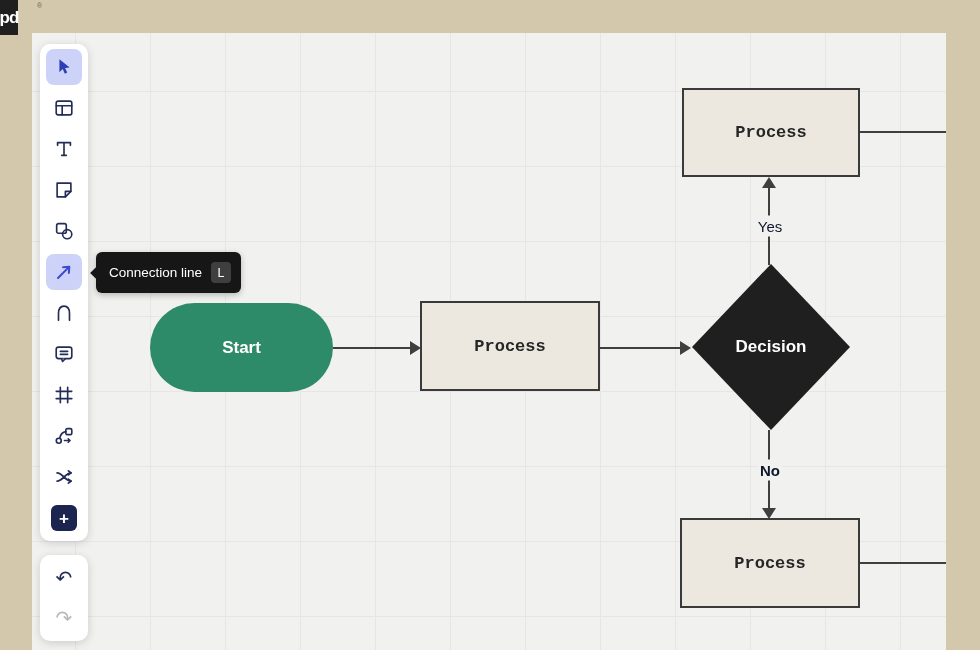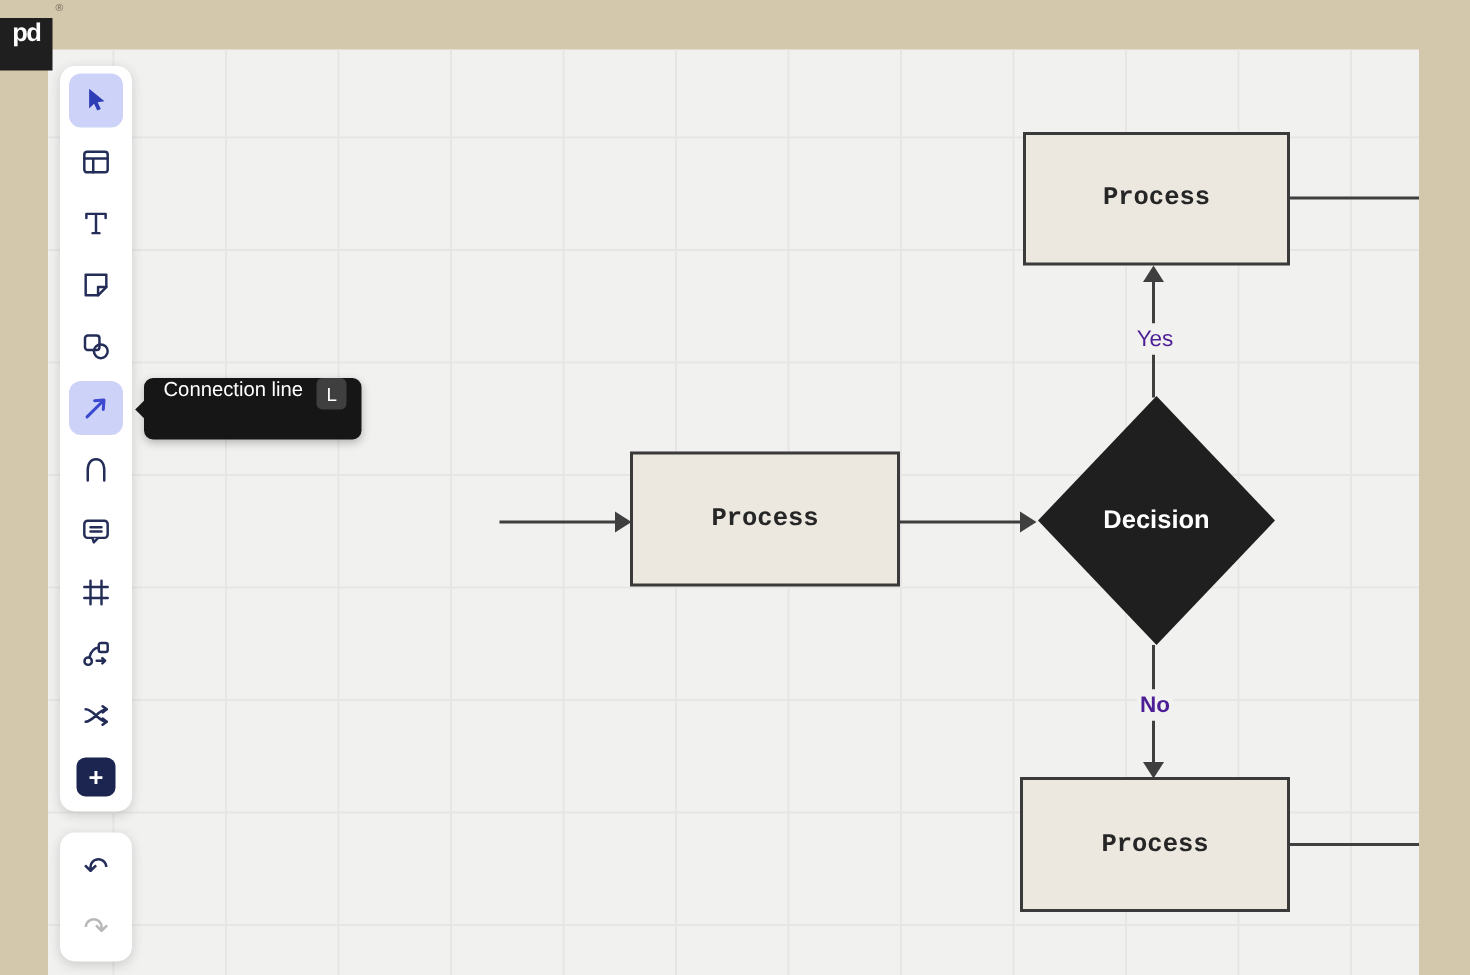--- a/index.html
+++ b/index.html
@@ -1,21 +1,21 @@
 <!DOCTYPE html>
 <html><head>
 <meta charset="utf-8">
 <style>
   * { margin:0; padding:0; box-sizing:border-box; }
   html,body { width:980px; height:650px; overflow:hidden; }
   body { font-family:"Liberation Sans","DejaVu Sans",sans-serif; background:#d3c7ac; position:relative; }
 
   
-  .logo { position:absolute; left:0; top:12px; width:35px; height:35px; background:#1f1f1f;
-          display:flex; justify-content:center; color:#fff;
+  .logo { position:absolute; left:0; top:0; width:18px; height:35px; background:#1f1f1f;
+          display:flex; align-items:center; justify-content:center; color:#fff;
           font-weight:bold; font-size:17px; letter-spacing:-1px; z-index:30; }
   .logo-reg { position:absolute; left:37px; top:2px; font-size:7px; color:#6e6657; z-index:30; }
 
   
   .canvas { position:absolute; left:32px; top:33px; width:914px; height:617px;
             background-color:#f1f1f0;
             background-image:linear-gradient(to right,#e7e6e4 1px,transparent 1px),
                              linear-gradient(to bottom,#e7e6e4 1px,transparent 1px);
             background-size:75px 75px; background-position:43px 58px; }
 
@@ -28,21 +28,21 @@
 
   .edge-h { position:absolute; height:2px; background:#3f3f3f; }
   .edge-v { position:absolute; width:2px; background:#3f3f3f; }
   .ah-right { position:absolute; width:0; height:0; border-top:7px solid transparent;
               border-bottom:7px solid transparent; border-left:11px solid #3f3f3f; }
   .ah-up { position:absolute; width:0; height:0; border-left:7px solid transparent;
            border-right:7px solid transparent; border-bottom:11px solid #3f3f3f; }
   .ah-down { position:absolute; width:0; height:0; border-left:7px solid transparent;
              border-right:7px solid transparent; border-top:11px solid #3f3f3f; }
   .edge-label { position:absolute; transform:translate(-50%,-50%); background:#f1f1f0;
-                color:#4c1d95; font-size:15px; padding:3px 2px; line-height:1; }
+                color:#0f172a; font-size:15px; padding:3px 2px; line-height:1; }
 
   
   .toolbar { position:absolute; left:40px; top:44px; width:48px; background:#fff;
              border-radius:10px; box-shadow:0 2px 8px rgba(40,40,40,.18);
              padding:5px 0; display:flex; flex-direction:column; align-items:center; gap:5px; z-index:20; }
   .tool { width:36px; height:36px; border-radius:8px; display:flex; align-items:center;
           justify-content:center; color:#232d58; cursor:pointer; background:transparent; border:none; }
   .tool.active, .tool.hovered { background:#cdd3f8; }
   .tool svg { display:block; }
   .plus-box { width:26px; height:26px; background:#1b2550; border-radius:6px; color:#fff;
@@ -51,21 +51,21 @@
   .history { position:absolute; left:40px; top:555px; width:48px; background:#fff;
              border-radius:10px; box-shadow:0 2px 8px rgba(40,40,40,.18);
              padding:6px 0; display:flex; flex-direction:column; align-items:center; gap:6px; z-index:20; }
   .hist-btn { width:36px; height:34px; border:none; background:transparent; border-radius:8px;
               display:flex; align-items:center; justify-content:center; font-size:20px;
               color:#232d58; cursor:pointer; font-family:"DejaVu Sans",sans-serif; }
   .hist-btn.disabled { color:#b9b9b9; cursor:default; }
 
   
   .tooltip { position:absolute; left:96px; top:252px; height:41px; background:#161616;
-             border-radius:6px; display:flex; align-items:flex-start; gap:9px; padding:0 10px 0 13px;
+             border-radius:6px; display:flex; align-items:center; gap:9px; padding:0 10px 0 13px;
              z-index:25; box-shadow:0 2px 6px rgba(0,0,0,.25); }
   .tooltip::before { content:""; position:absolute; left:-4px; top:50%; width:9px; height:9px;
                      background:#161616; transform:translateY(-50%) rotate(45deg); }
   .tooltip-text { color:#fff; font-size:13.5px; white-space:nowrap; }
   .key-badge { min-width:20px; height:21px; background:#3f3f3f; border-radius:4px; color:#fff;
                font-size:12.5px; display:flex; align-items:center; justify-content:center; padding:0 5px; }
 </style>
 </head>
 <body>
 
@@ -81,20 +81,21 @@
   <div class="ah-up" style="left:730px; top:144px;"></div>
   <span class="edge-label" style="left:738px; top:193px;">Yes</span>
 
   <div class="edge-v" style="left:736px; top:397px; height:78px;"></div>
   <div class="ah-down" style="left:730px; top:475px;"></div>
   <span class="edge-label" style="left:738px; top:437px;font-weight:bold;">No</span>
 
   <div class="edge-h" style="left:828px; top:98px; width:86px;"></div>
   <div class="edge-h" style="left:828px; top:529px; width:86px;"></div>
 
+  <div class="node terminator" style="left:118px; top:270px; width:183px; height:89px;">Start</div>
 
   <div class="node process" style="left:388px; top:268px; width:180px; height:90px;">Process</div>
 
   <div class="node decision" style="left:660px; top:231px; width:158px; height:166px;">Decision</div>
 
   <div class="node process" style="left:650px; top:55px; width:178px; height:89px;">Process</div>
 
   <div class="node process" style="left:648px; top:485px; width:180px; height:90px;">Process</div>
 </div>
 

